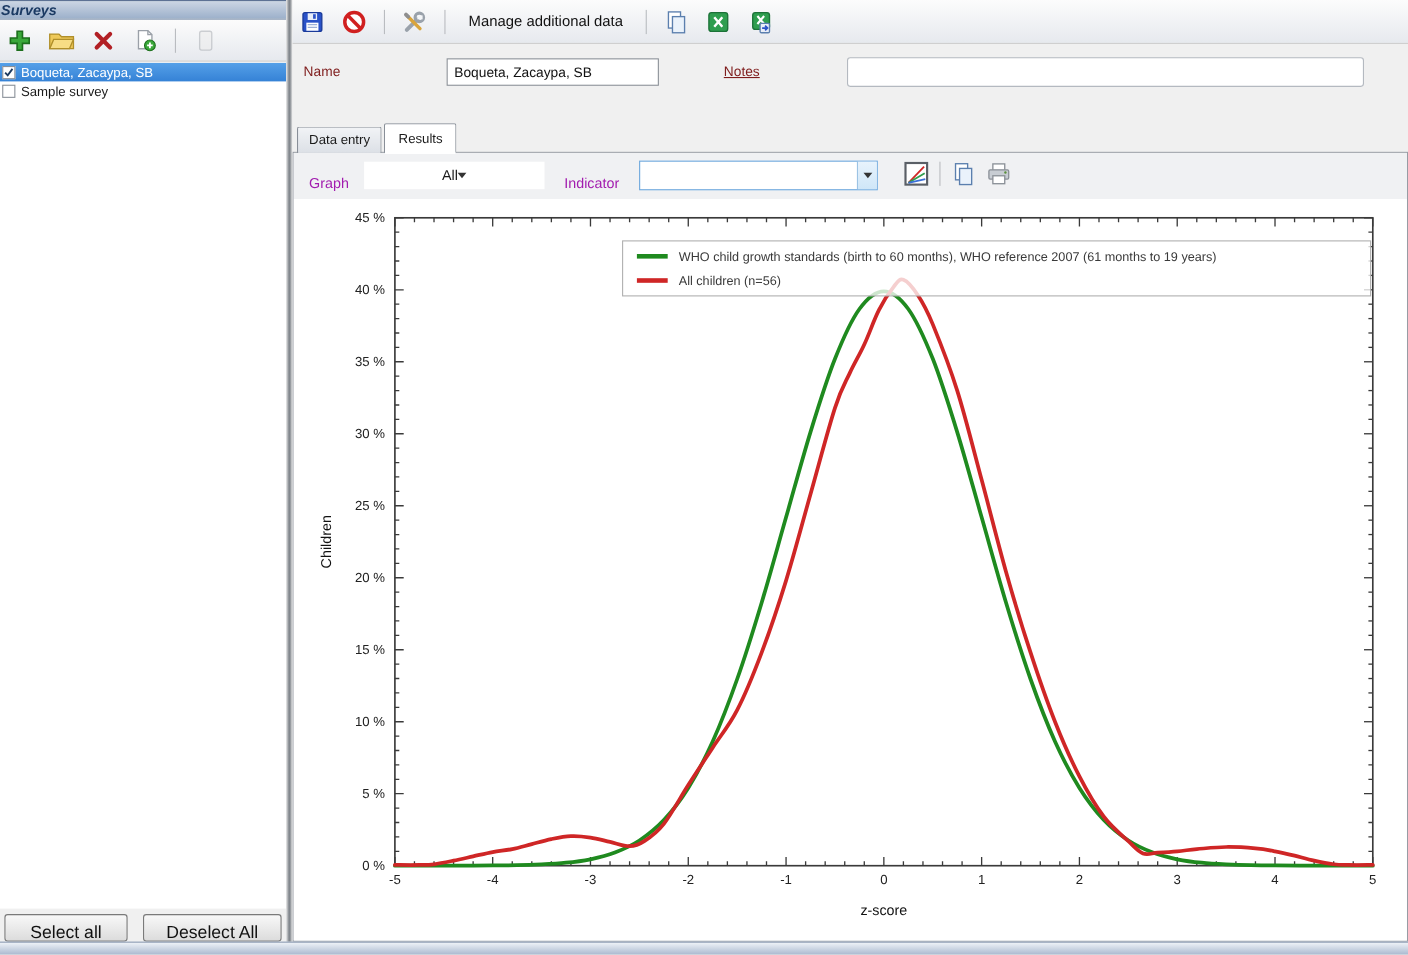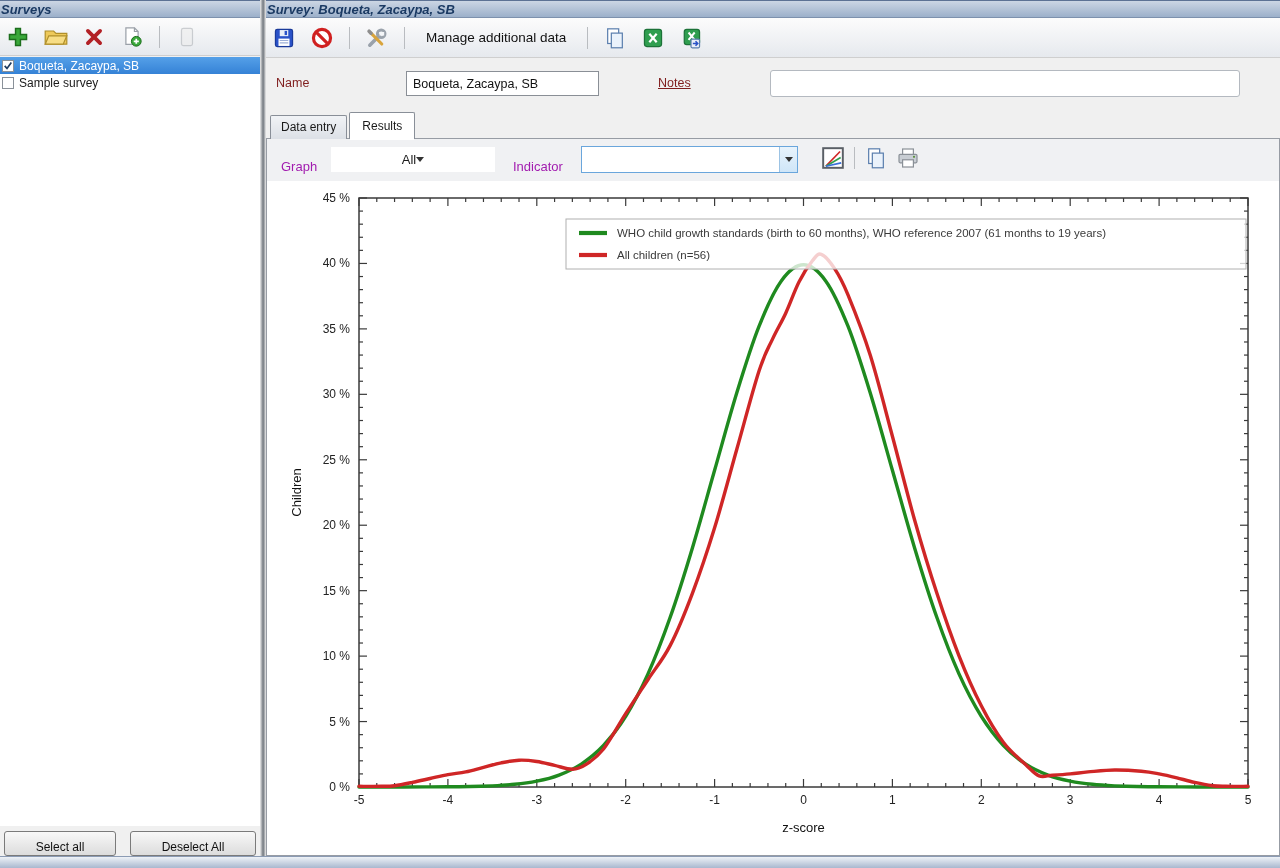--- a/index.html
+++ b/index.html
@@ -22,21 +22,21 @@
     border-bottom:1px solid #cfcfcf;
     text-align:right;
   }
   .tool-btn {
     width:28px; height:28px; display:flex; align-items:center; justify-content:center;
     border-radius:3px;
   }
   .tool-btn.disabled { opacity:.55; }
   .tb-sep { width:1px; height:22px; background:#b9bcc0; margin:0 3px; flex:0 0 1px; }
   .win-btn {
-    height:25px; padding:8px 10px; font-size:12px; font-family:inherit; color:#111;
+    height:25px; padding:8px 10px; font-size:16px; font-family:inherit; color:#111;
     background:linear-gradient(#f8f8f8,#dcdcdc);
     border:1px solid #7a7a7a; border-radius:3px;
   }
   
   .left-panel { position:absolute; left:0; top:0; width:260px; height:856px; background:#f0f0f0; }
   .left-toolbar { height:38px; }
   .survey-list {
     position:absolute; left:0; top:57px; width:260px; height:769px;
     background:#fff; overflow:hidden;
   }
@@ -167,23 +167,20 @@
 
     <div class="left-buttons">
       <button class="win-btn">Select all</button>
       <button class="win-btn">Deselect All</button>
     </div>
   </div>
 
   <div class="splitter"></div>
 
   <div class="right-panel">
-    <div class="panel-titlebar">
-      <span>Survey: Boqueta, Zacaypa, SB</span>
-    </div>
 
     <div class="toolbar right-toolbar">
       <div class="tool-btn">
         <svg width="22" height="22" viewBox="0 0 18 18">
           <rect x="2" y="2" width="14" height="14" rx="1.5" fill="#2a52c8" stroke="#1a3a9a"></rect>
           <rect x="5.5" y="2.5" width="7" height="5" fill="#e9eef8"></rect>
           <rect x="9.5" y="3.2" width="2" height="3.4" fill="#2a52c8"></rect>
           <rect x="4.5" y="9.5" width="9" height="6" fill="#fff"></rect>
           <path d="M5.5 11h7M5.5 13h7" stroke="#9db0d8" stroke-width="0.9"></path>
         </svg>

